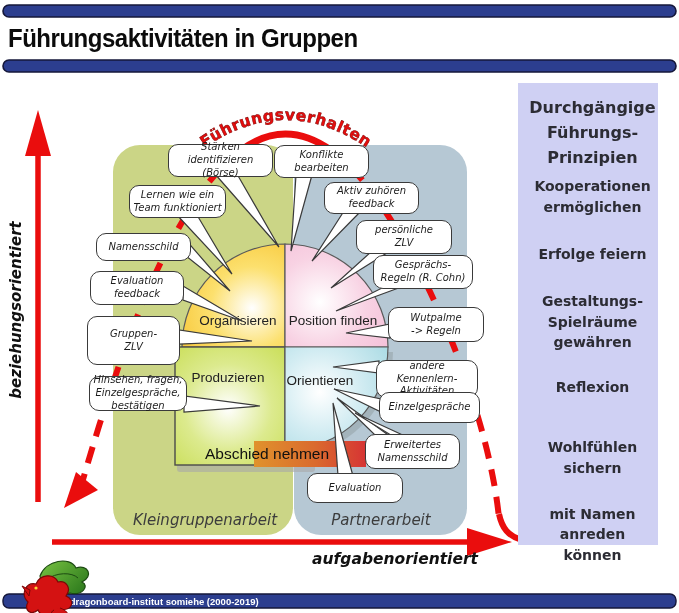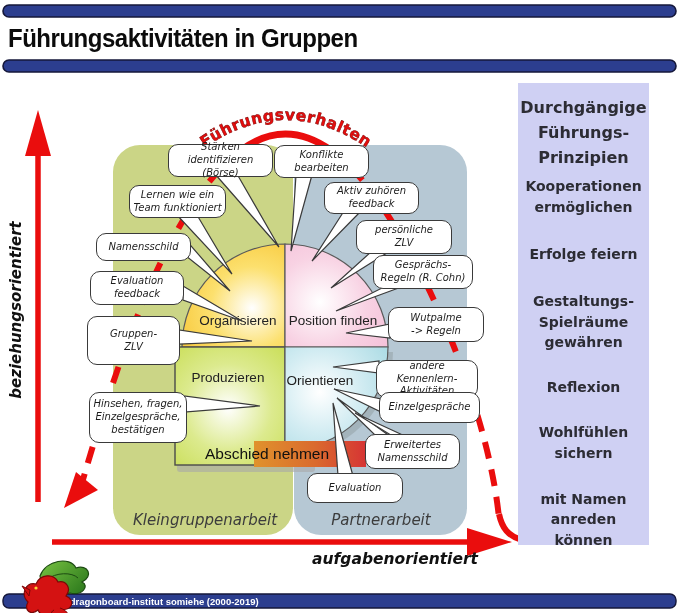--- a/index.html
+++ b/index.html
@@ -12,31 +12,32 @@
     position:absolute;left:8px;top:24px;width:520px;
     font-size:25px;font-weight:bold;color:#0b0b0b;
     letter-spacing:-0.5px;transform:scaleX(.96);transform-origin:left;
     font-family:"Liberation Sans",sans-serif;
   }
   .sidebar{
     position:absolute;left:518px;top:83px;width:131px;height:462px;
     background:#cfd0f3;color:#2c2c34;text-align:center;
     display:flex;flex-direction:column;align-items:center;
     font-family:"DejaVu Sans",sans-serif;
+    padding-left:9px;
   }
   .sidebar .sb-title{
     margin-top:13px;font-size:16px;font-weight:bold;line-height:1.55;
     white-space:pre-line;
   }
   .sidebar .sb-item{
     font-size:14px;font-weight:bold;line-height:1.45;white-space:pre-line;
   }
   .sb-item.m1{margin-top:6px}.sb-item.m2{margin-top:27px}
   .sb-item.m3{margin-top:27px}.sb-item.m4{margin-top:25px}
-  .sb-item.m5{margin-top:25px}.sb-item.m6{margin-top:26px}
+  .sb-item.m5{margin-top:40px}.sb-item.m6{margin-top:26px}
   .bubble{
     position:absolute;background:#ffffff;border:1.4px solid #3a3a3a;
     border-radius:10px;box-sizing:border-box;
     display:flex;align-items:center;justify-content:center;
     text-align:center;font-style:italic;font-size:10px;line-height:1.28;
     color:#1c1c1c;white-space:pre-line;padding:1px 3px;
     font-family:"DejaVu Sans",sans-serif;
   }
 </style>
 </head>
@@ -187,21 +188,21 @@
 <div class="bubble" style="left:356px;top:220px;width:96px;height:34px">persönliche
 ZLV</div>
 <div class="bubble" style="left:90px;top:271px;width:94px;height:34px">Evaluation
 feedback</div>
 <div class="bubble" style="left:373px;top:255px;width:100px;height:34px">Gesprächs-
 Regeln (R. Cohn)</div>
 <div class="bubble" style="left:87px;top:316px;width:93px;height:49px">Gruppen-
 ZLV</div>
 <div class="bubble" style="left:388px;top:307px;width:96px;height:35px">Wutpalme
 -&gt; Regeln</div>
-<div class="bubble" style="left:89px;top:392px;width:98px;height:51px">Hinsehen, fragen,
+<div class="bubble" style="left:89px;top:376px;width:98px;height:35px">Hinsehen, fragen,
 Einzelgespräche,
 bestätigen</div>
 <div class="bubble" style="left:376px;top:360px;width:102px;height:38px">andere Kennenlern-
 Aktivitäten</div>
 <div class="bubble" style="left:379px;top:392px;width:101px;height:31px">Einzelgespräche</div>
 <div class="bubble" style="left:365px;top:434px;width:95px;height:35px">Erweitertes
 Namensschild</div>
 <div class="bubble" style="left:307px;top:473px;width:96px;height:30px">Evaluation</div>
 
 </body></html>

